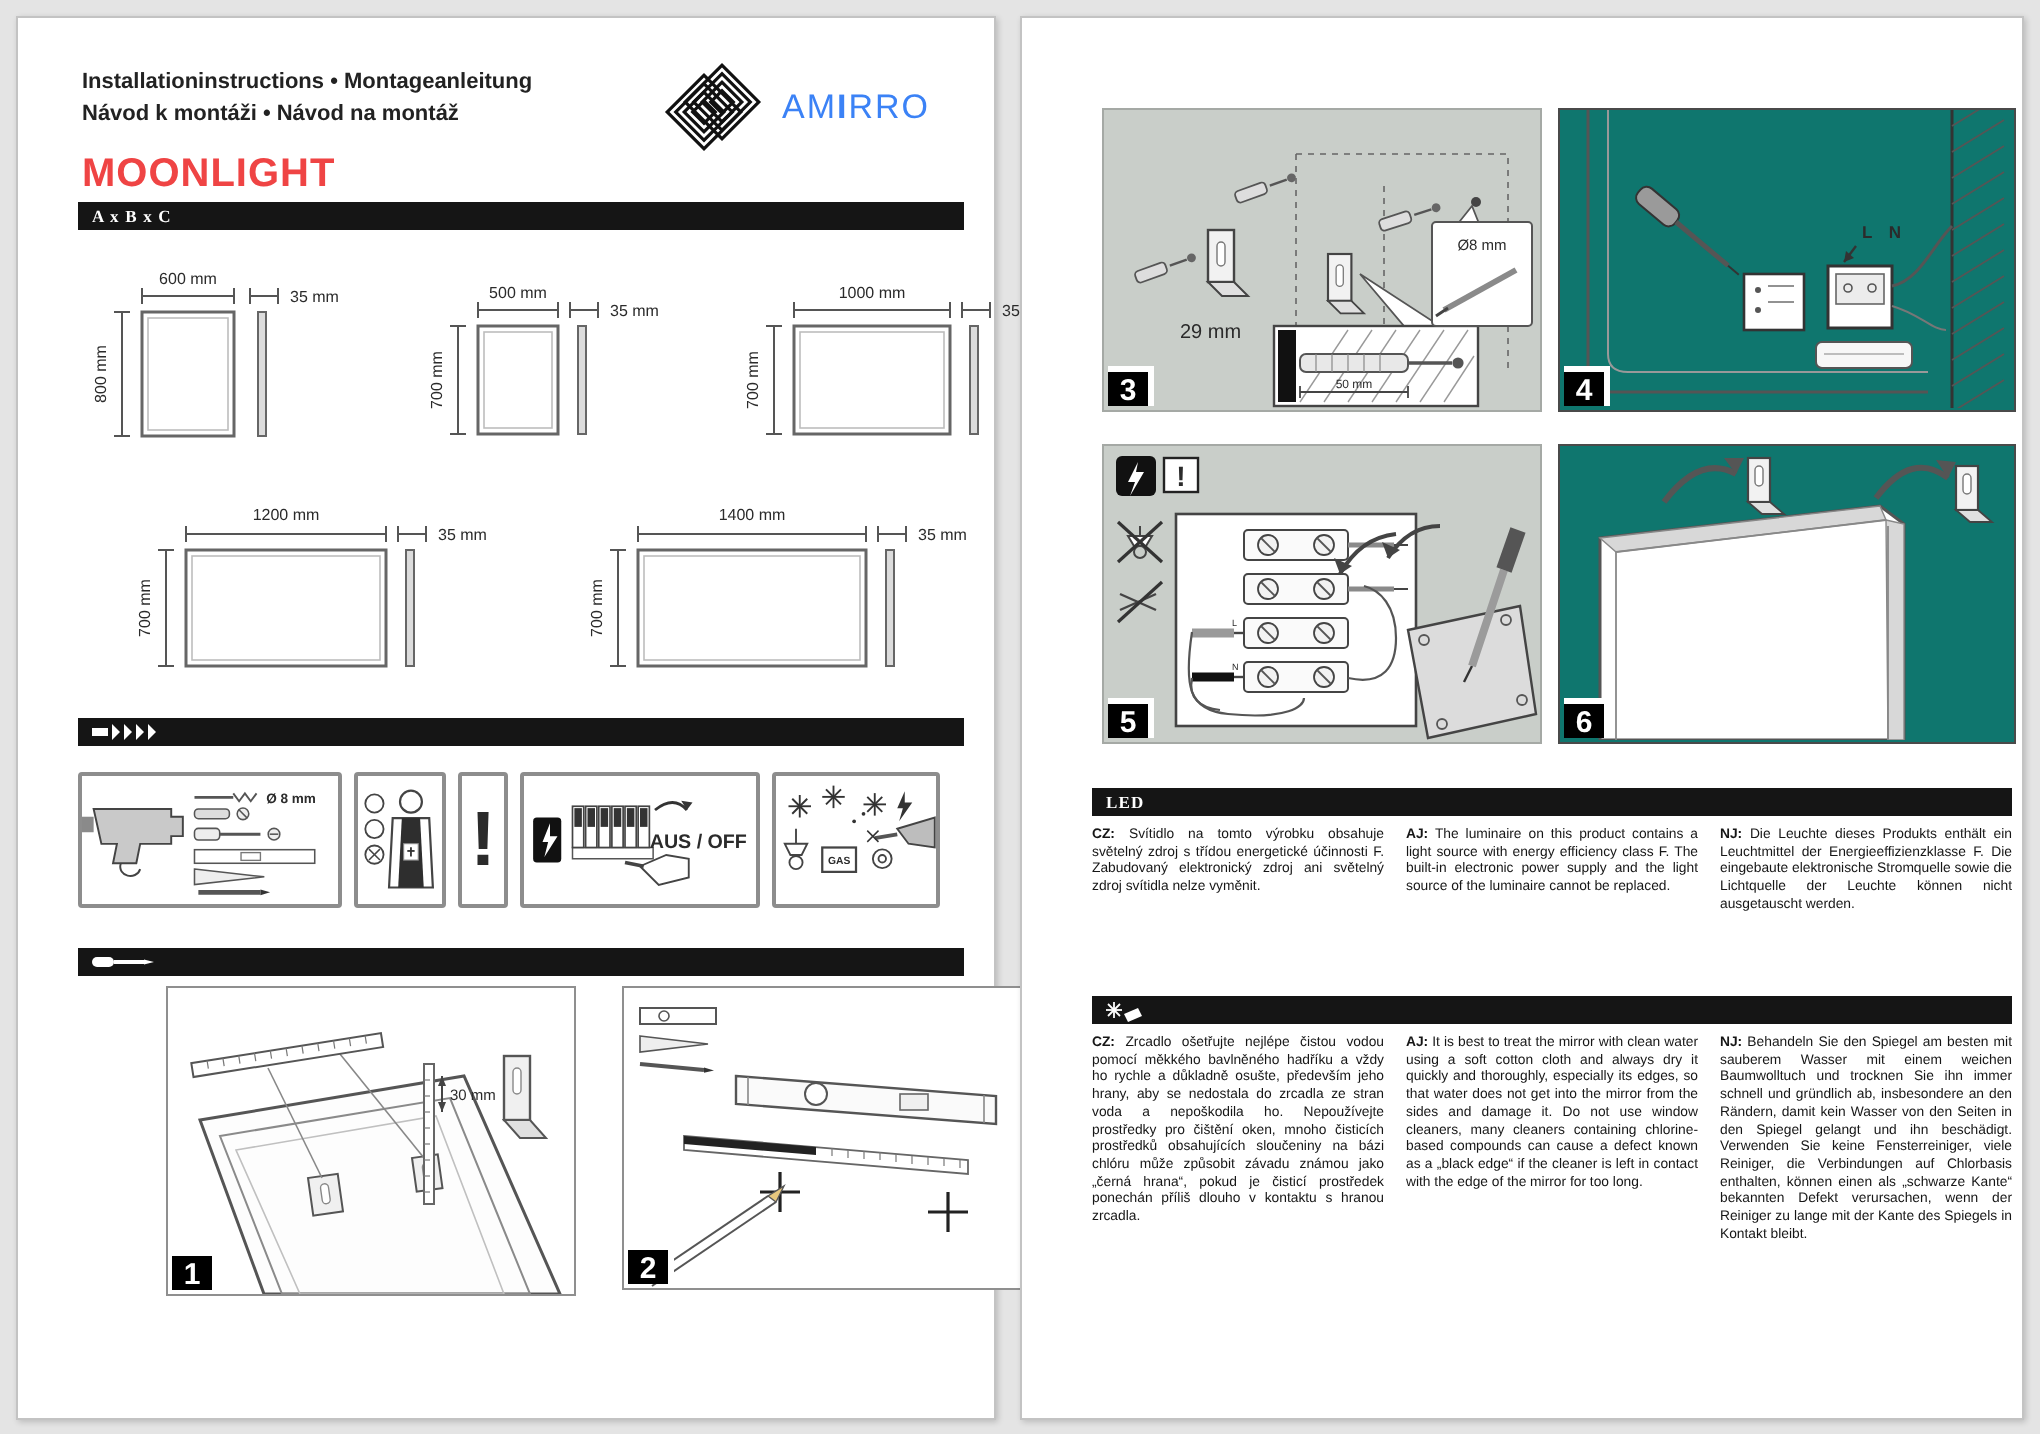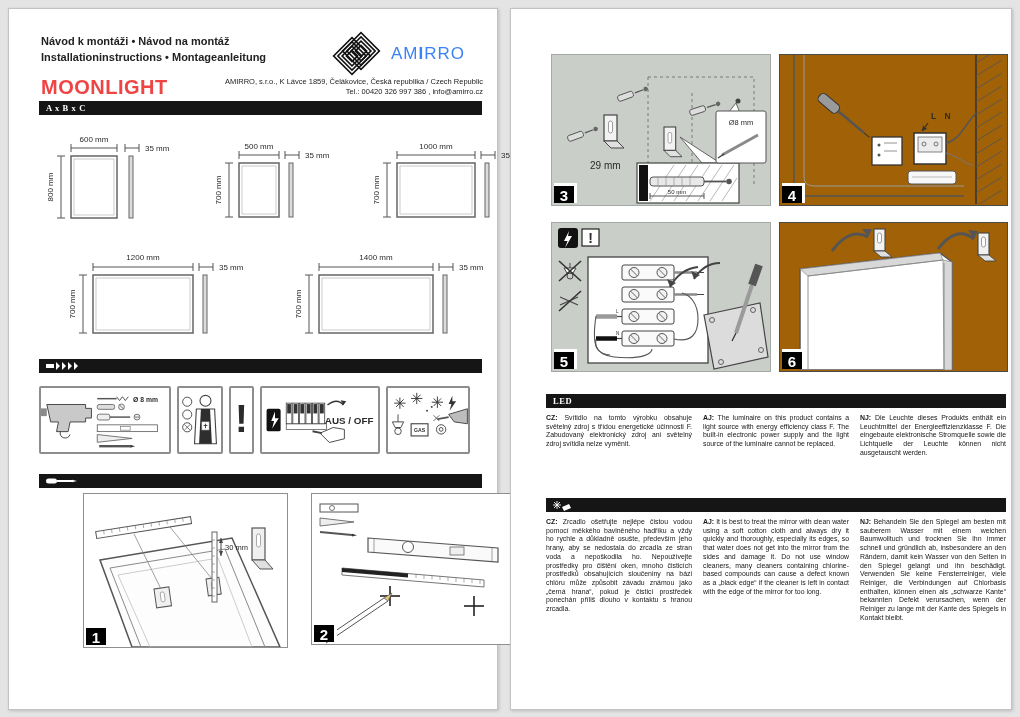--- a/index.html
+++ b/index.html
@@ -14,63 +14,59 @@
   .bar-icon { position:absolute; left:6px; top:2px; }
   .hdr-line { font-size:11px; font-weight:bold; line-height:16px; color:#222; }
   .product-title { font-size:20px; font-weight:bold; letter-spacing:.5px; color:#ef4444; }
   .brand-text { font-size:17px; letter-spacing:1px; color:#3b82f6; font-weight:500; }
   .brand-text .bi { font-weight:bold; }
   .addr { font-size:7.5px; line-height:9.5px; text-align:right; color:#222; }
   .pict-box { border:2px solid #8d8d8d; border-radius:2px; background:#fff;
               display:flex; align-items:center; justify-content:center; height:68px; }
   .step-box { position:absolute; overflow:hidden; }
   .frame-thin  { background:#fff; border:1px solid #8f8f8f;margin-left:44px; }
-  .frame-dark  { background:#a16207; border:1.5px solid #4a4a4a; }
+  .frame-dark  { background:#0f766e; border:1.5px solid #4a4a4a; }
   .frame-gray  { background:#c9cec9; border:1px solid #a5a9a5; }
   .badge { position:absolute; left:2px; bottom:2px; width:23px; height:20px; background:#000;
            color:#fff; font-size:15px; font-weight:bold; text-align:center; line-height:20px;
            border-top:3px solid #fff; border-right:3px solid #fff; }
   .tri-col { position:absolute; display:flex; gap:11px; }
   .tri-col .col { flex:1; font-size:6.9px; line-height:8.7px; text-align:justify; color:#161616; }
   svg text { font-family:"Liberation Sans", sans-serif; fill:#2b2b2b; }
   .dimtxt { font-size:8px; }
   .mirror-row { position:absolute; display:flex; }
 </style>
 </head>
 <body>
 
 <div class="page" id="page-left">
 
   <div class="abs" style="left:32px; top:24px;">
+    <div class="hdr-line">Installationinstructions • Montageanleitung</div>
     <div class="hdr-line">Návod k montáži • Návod na montáž</div>
-    <div class="hdr-line">Installationinstructions • Montageanleitung</div>
   </div>
 
   <div class="abs" style="left:322px; top:22px; display:flex; align-items:center; gap:8px;">
     <svg width="52" height="46" viewBox="0 0 52 46">
       <g fill="none" stroke="#111" stroke-width="1.6">
         <rect x="-13" y="-13" width="26" height="26" transform="translate(21,25) rotate(45)"></rect>
         <rect x="-10" y="-10" width="20" height="20" transform="translate(21,25) rotate(45)"></rect>
         <rect x="-7" y="-7" width="14" height="14" transform="translate(21,25) rotate(45)"></rect>
         <rect x="-4" y="-4" width="8" height="8" transform="translate(21,25) rotate(45)"></rect>
         <rect x="-13" y="-13" width="26" height="26" transform="translate(30,20) rotate(45)"></rect>
         <rect x="-10" y="-10" width="20" height="20" transform="translate(30,20) rotate(45)"></rect>
         <rect x="-7" y="-7" width="14" height="14" transform="translate(30,20) rotate(45)"></rect>
         <rect x="-4" y="-4" width="8" height="8" transform="translate(30,20) rotate(45)"></rect>
       </g>
     </svg>
     <div class="brand-text"><span>AM</span><span class="bi">I</span><span>RRO</span></div>
   </div>
 
   <div class="abs product-title" style="left:32px; top:67px;">MOONLIGHT</div>
 
-  <div class="abs addr" style="right:14px; top:68px;">
-    <div>AMIRRO, s.r.o., K Lávce 1859, Čelákovice, Česká republika / Czech Republic</div>
-    <div>Tel.: 00420 326 997 386 , info@amirro.cz</div>
-  </div>
 
   <div class="bar" style="left:30px; top:92px; width:443px;">
     <div class="bar-label">A x B x C</div>
   </div>
 
   <div class="mirror-row" style="left:36px; top:122px; gap:22px;">
     <svg width="146" height="108" viewBox="0 0 146 108">
       <g stroke="#555" stroke-width="1">
         <line x1="26" y1="17" x2="72" y2="17"></line>
           <line x1="26" y1="13" x2="26" y2="21"></line>

